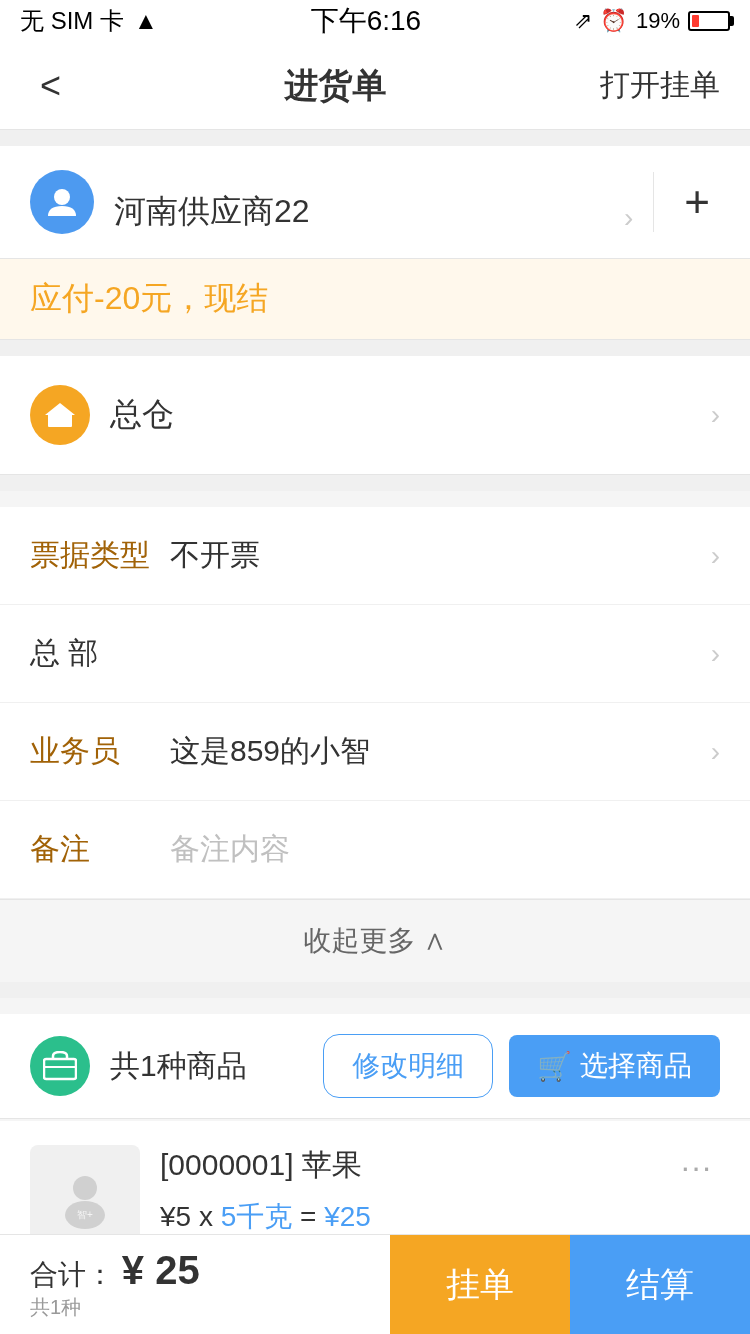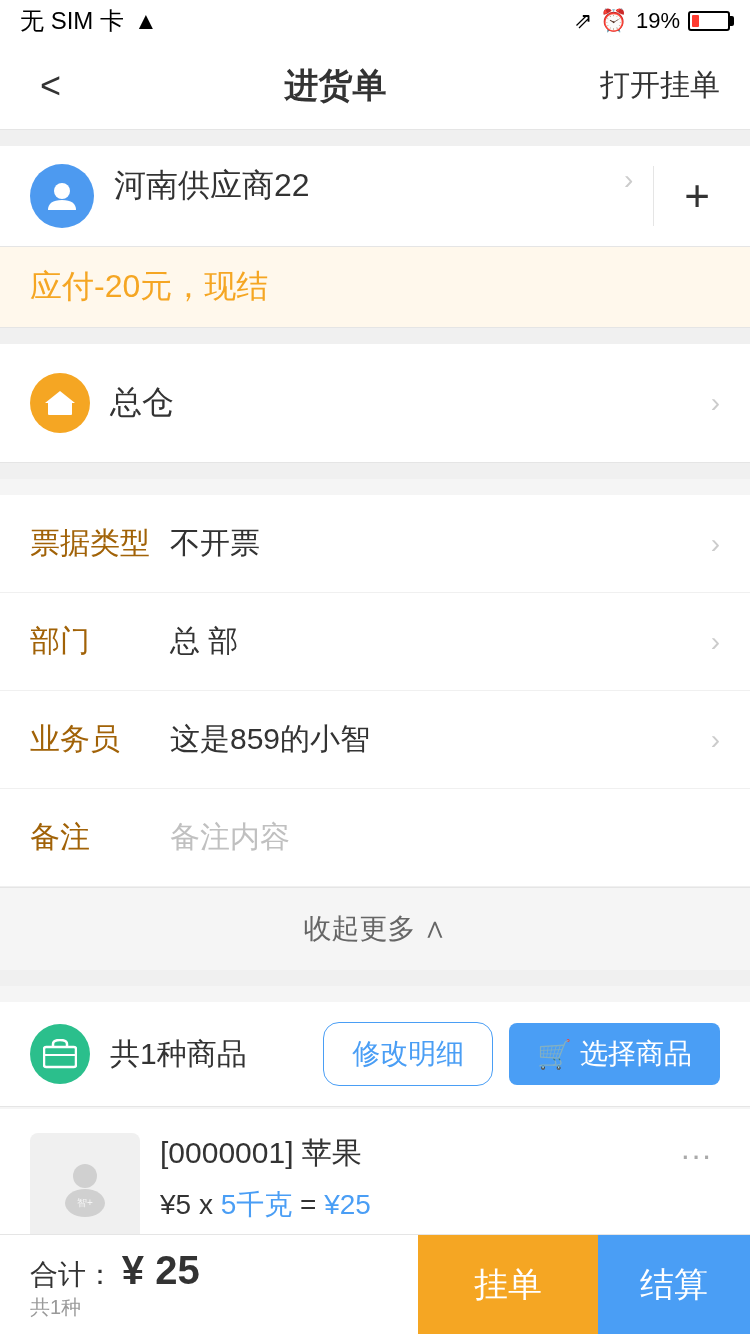--- a/index.html
+++ b/index.html
@@ -92,22 +92,22 @@
     .supplier-section {
       background: #fff;
       display: flex;
       align-items: center;
       padding: 0 30px;
       border-bottom: 1px solid #e5e5e5;
     }
     .supplier-row {
       flex: 1;
       display: flex;
-      align-items: flex-start;
-      padding: 18px 0;
+      align-items: flex-end;
+      padding: 24px 0;
       cursor: pointer;
     }
     .supplier-avatar {
       width: 64px;
       height: 64px;
       border-radius: 50%;
       background: #4d9af0;
       display: flex;
       align-items: center;
       justify-content: center;
@@ -343,21 +343,21 @@
       background: #f5a623;
       color: #fff;
       font-size: 34px;
       border: none;
       cursor: pointer;
       display: flex;
       align-items: center;
       justify-content: center;
     }
     .btn-checkout {
-      width: 152px;
+      width: 180px;
       height: 100px;
       background: #4a9ef5;
       color: #fff;
       font-size: 34px;
       border: none;
       cursor: pointer;
       display: flex;
       align-items: center;
       justify-content: center;
     }
@@ -366,20 +366,21 @@
     .bottom-spacer { height: 100px; }
   </style>
 </head>
 <body>
 
 <div class="status-bar">
   <div class="status-left">
     <span>无 SIM 卡</span>
     <span>▲</span>
   </div>
+  <div class="status-center">下午6:16</div>
   <div class="status-right">
     <span>⇗</span>
     <span>⏰</span>
     <span>19%</span>
     <div class="battery-icon">
       <div class="battery-fill"></div>
     </div>
   </div>
 </div>
 
@@ -423,21 +424,20 @@
 
 <div class="section-divider"></div>
 
 <div class="form-section">
   <div class="form-row">
     <div class="form-label">票据类型</div>
     <div class="form-value">不开票</div>
     <span class="chevron">›</span>
   </div>
   <div class="form-row">
-    <div class="form-label">部门</div>
     <div class="form-value">总 部</div>
     <span class="chevron">›</span>
   </div>
   <div class="form-row">
     <div class="form-label">业务员</div>
     <div class="form-value">这是859的小智</div>
     <span class="chevron">›</span>
   </div>
   <div class="form-row">
     <div class="form-label">备注</div>

